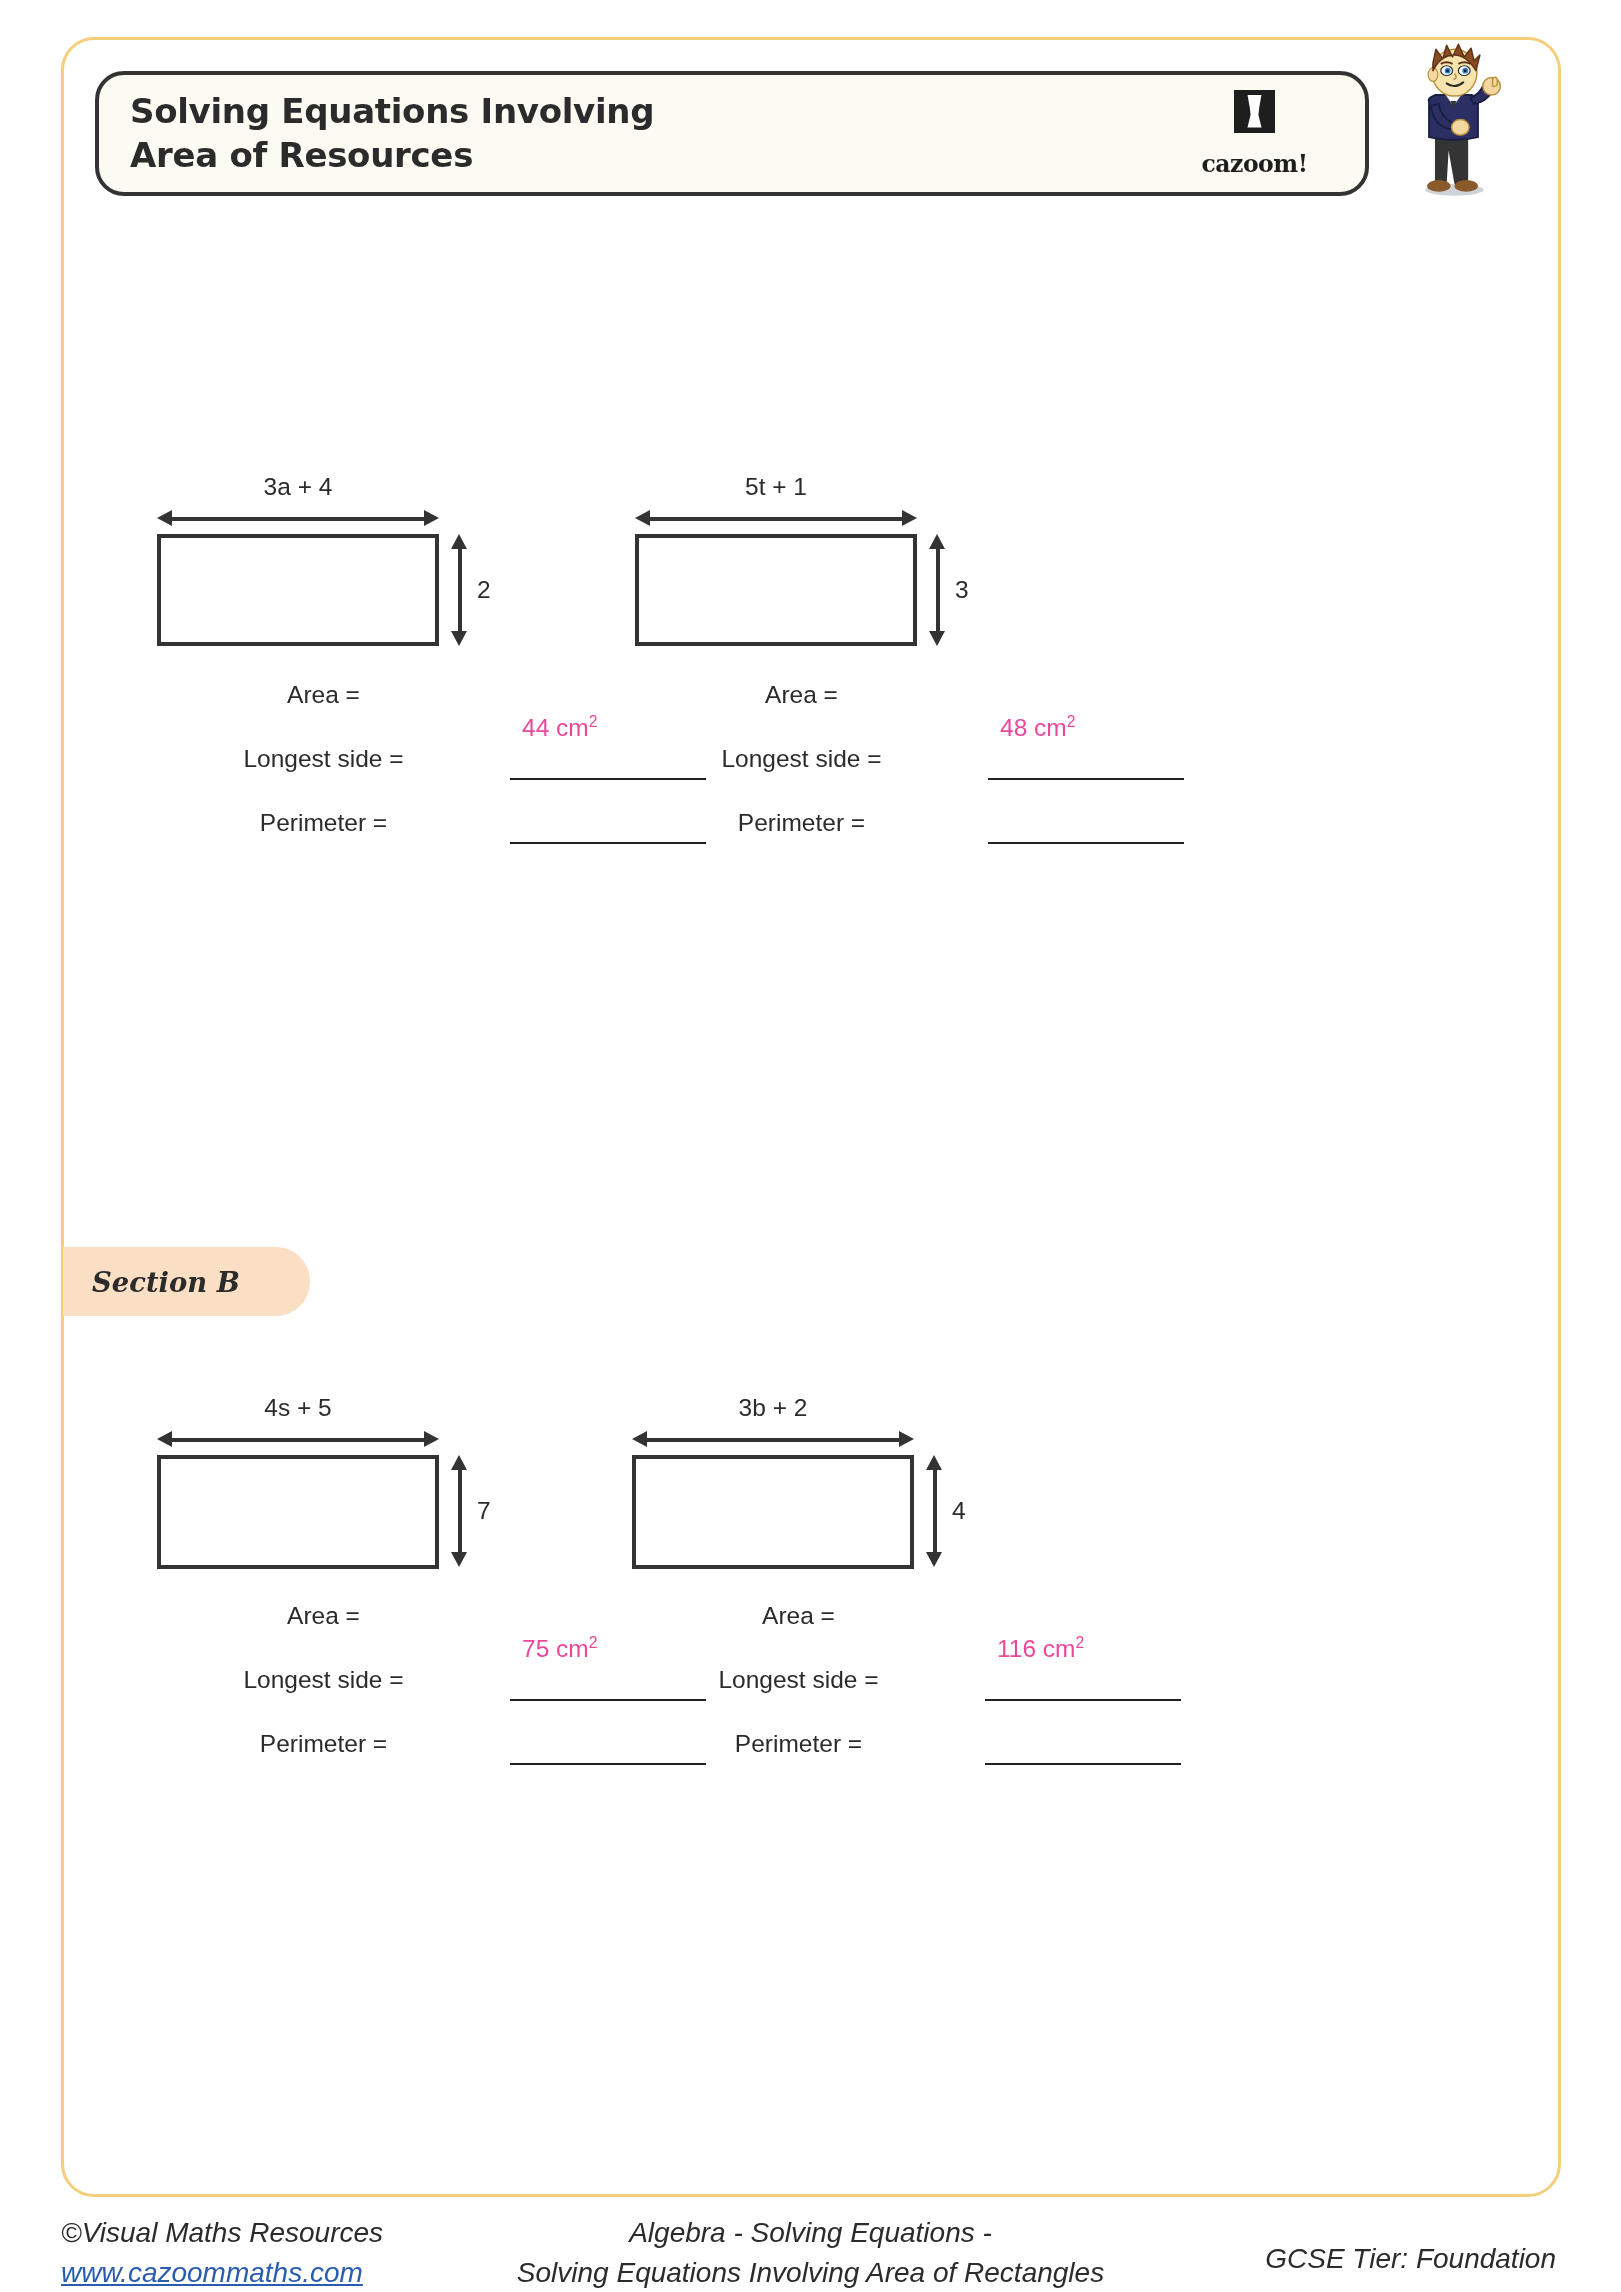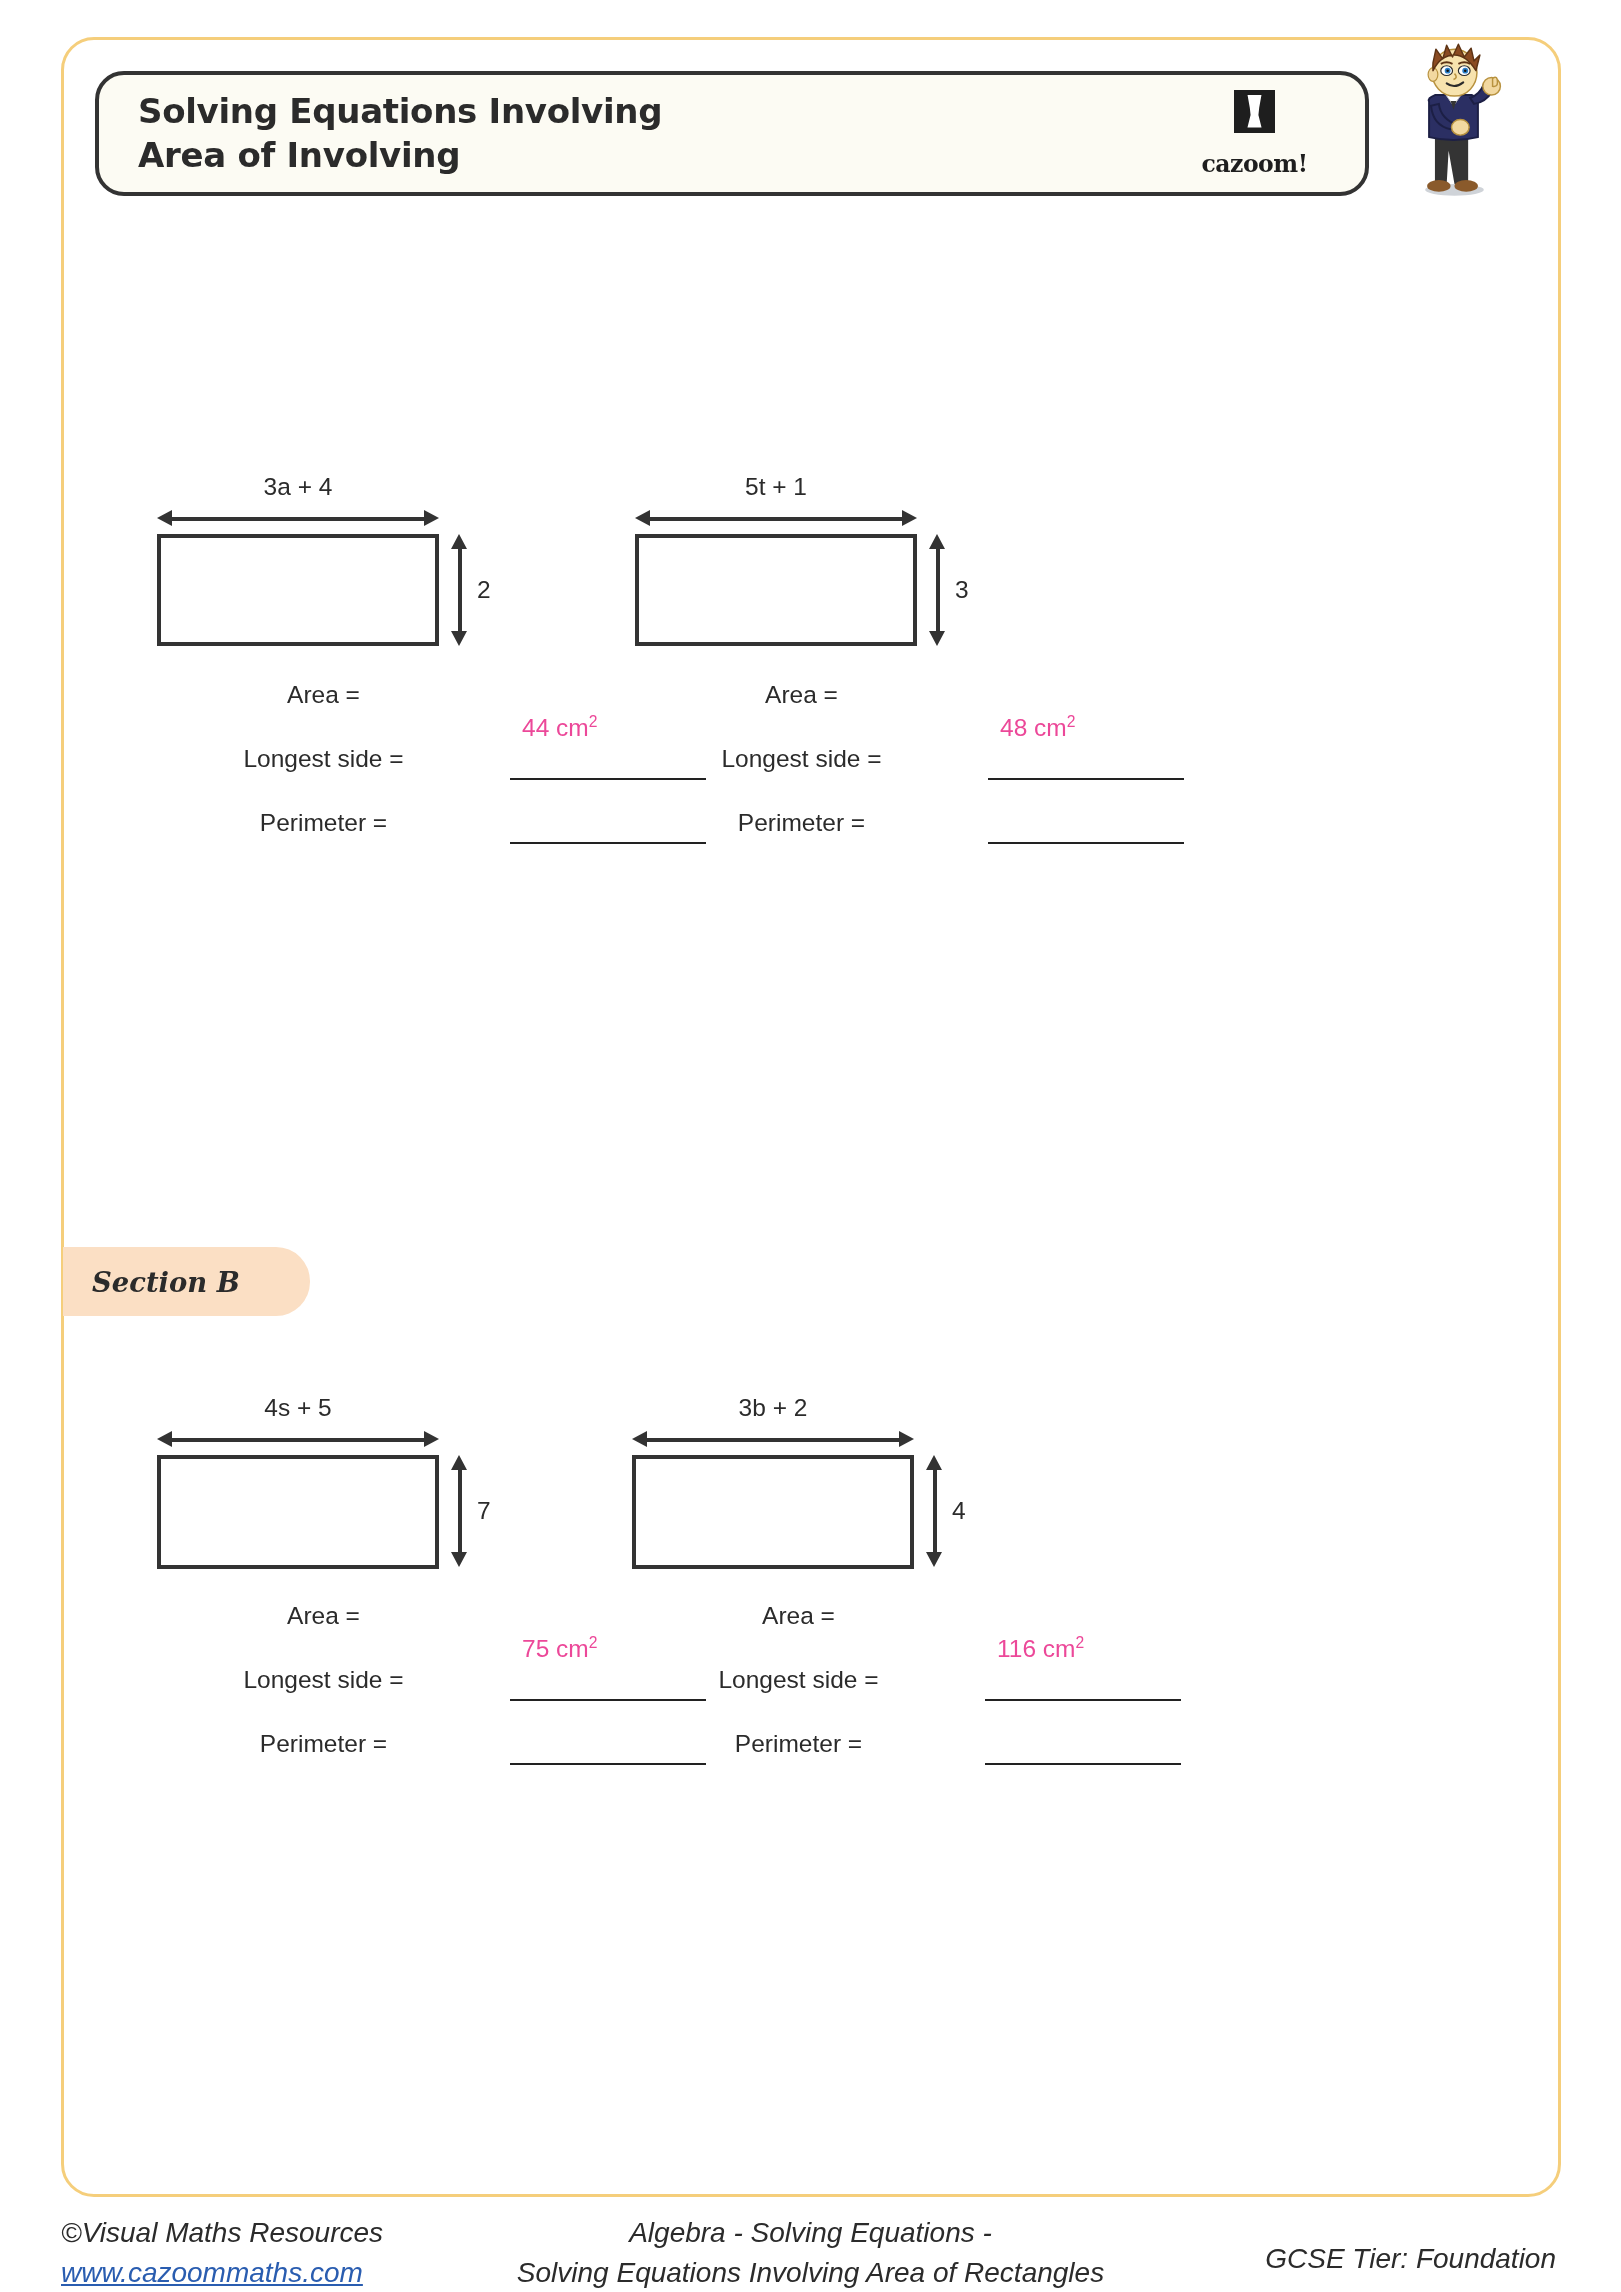--- a/index.html
+++ b/index.html
@@ -38,21 +38,21 @@
     top: 71px;
     width: 1274px;
     height: 125px;
     background: #FCFBF3;
     border: 4.9px solid #333333;
     border-radius: 29px;
     display: flex;
     align-items: center;
   }
   .title-text {
-    padding-left: 39px;
+    padding-left: 31px;
     font-family: "DejaVu Sans", sans-serif;
     font-weight: bold;
     font-size: 34px;
     line-height: 1.28;
     color: #2b2b2b;
     letter-spacing: -0.3px;
   }
   .title-text .line { display: block; white-space: nowrap; }
 
   
@@ -315,21 +315,21 @@
 </head>
 <body>
 
 <div class="page">
 
   <div class="sheet-border"></div>
 
   <div class="title-box">
     <div class="title-text">
       <span class="line">Solving Equations Involving</span>
-      <span class="line">Area of Involving</span>
+      <span class="line">Area of Resources</span>
     </div>
     <div class="logo">
       <div class="logo-mark">
         <div class="logo-glass"></div>
       </div>
       <div class="logo-word">cazoom!</div>
     </div>
   </div>
 
   <div class="mascot">

